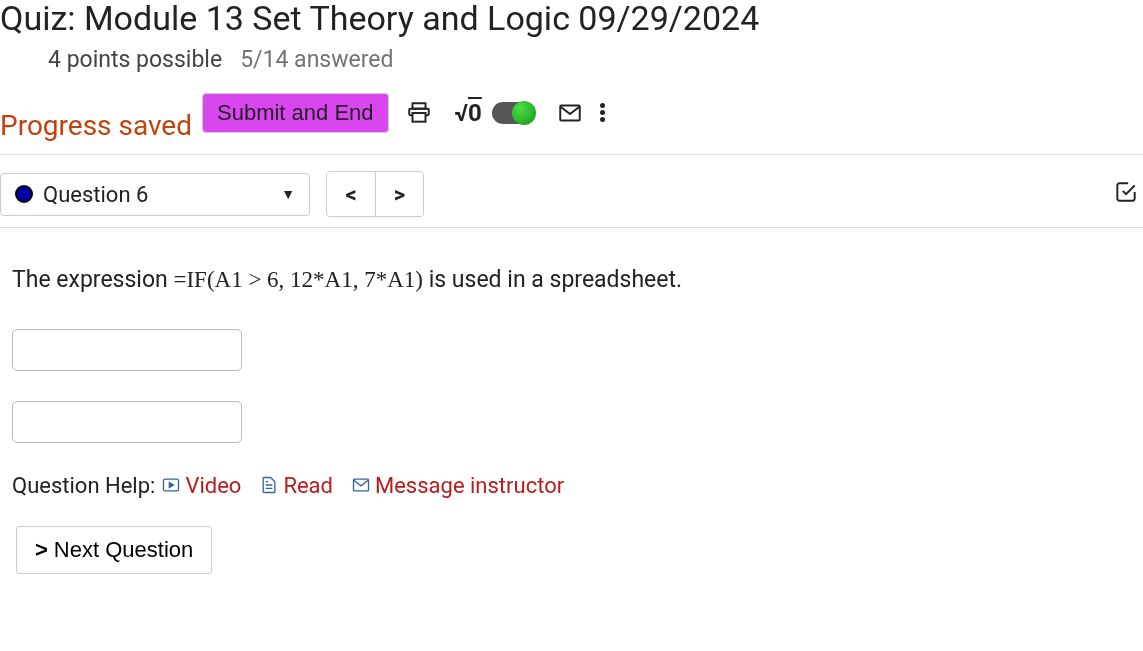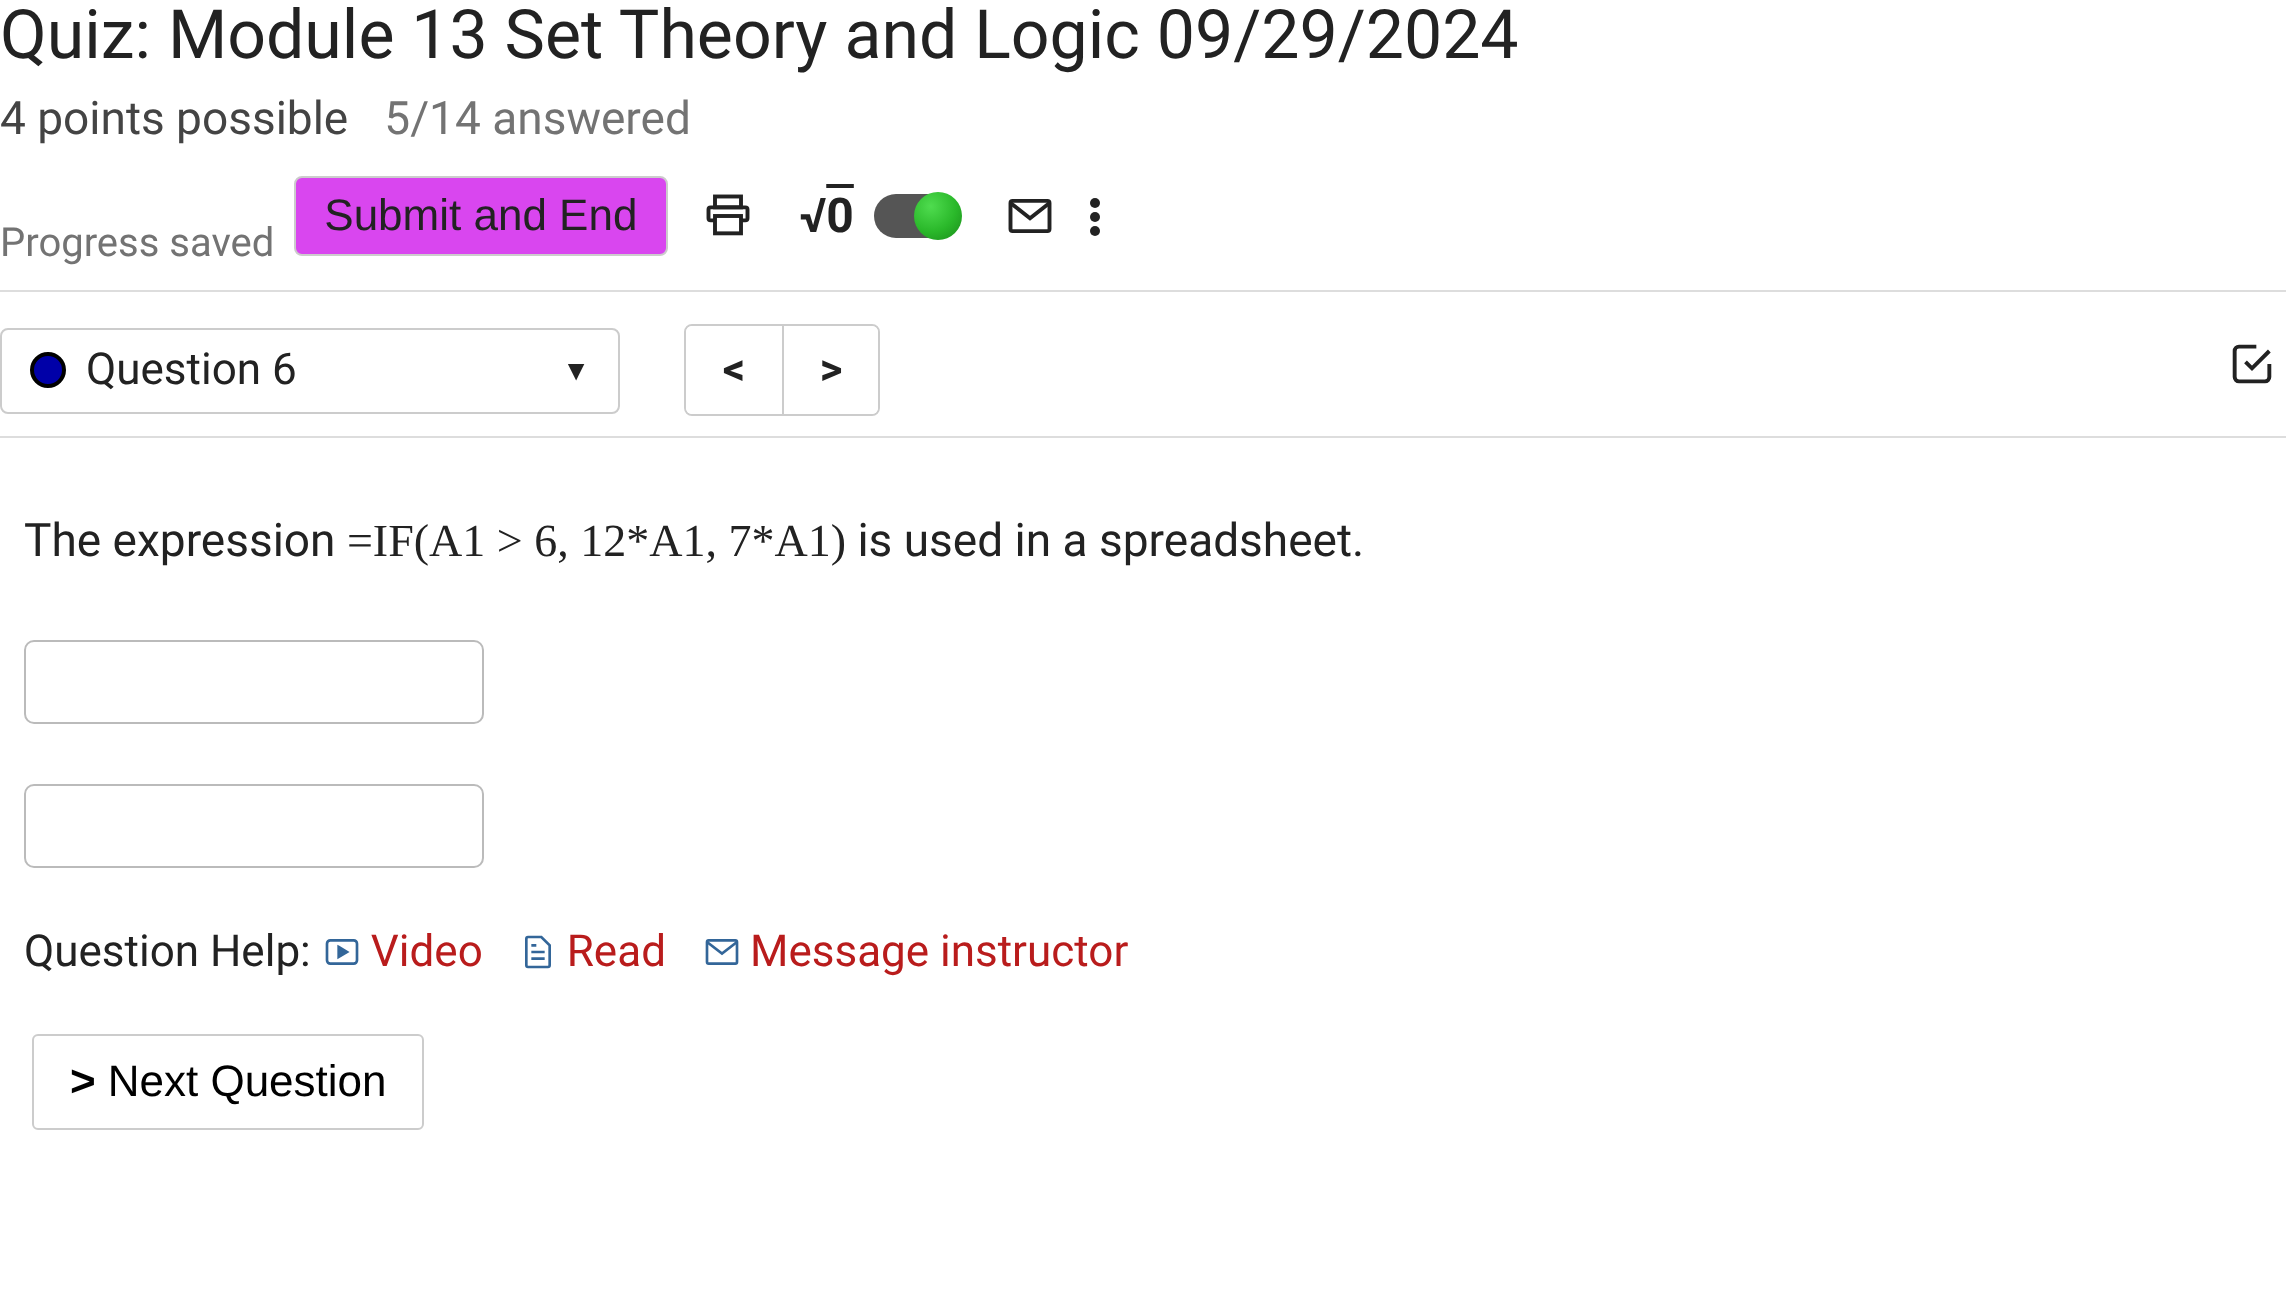--- a/index.html
+++ b/index.html
@@ -21,39 +21,40 @@
       font-weight: 400;
       padding-left: 0;
       margin-top: -2px;
       margin-bottom: 8px;
     }
     .subheader {
       display: flex;
       align-items: baseline;
       gap: 18px;
       margin-bottom: 10px;
+      padding-left: 48px;
     }
     .points-possible {
       font-size: 23px;
       color: #444;
     }
     .answered-count {
       font-size: 23px;
       color: #737373;
       text-align: center;
     }
     .toolbar {
       display: flex;
       align-items: center;
       gap: 10px;
       margin-bottom: 12px;
     }
     .progress-saved {
-      color: #737373;
-      font-size: 20px;
+      color: #c2410c;
+      font-size: 28px;
       margin-top: 26px;
     }
     .submit-btn {
       background: #d946ef;
       border: 1px solid #ccc;
       border-radius: 4px;
       padding: 6px 14px;
       font-size: 22px;
       cursor: pointer;
       color: #222;
@@ -117,21 +118,21 @@
       border-radius: 50%;
     }
     .hr-line {
       border: none;
       border-top: 1px solid #ddd;
       margin: 0 0 10px 0;
     }
     .question-nav-row {
       display: flex;
       align-items: center;
-      gap: 32px;
+      gap: 16px;
       margin-top: 16px;
       margin-bottom: 0;
     }
     .question-dropdown {
       display: flex;
       align-items: center;
       gap: 10px;
       border: 1px solid #ccc;
       border-radius: 4px;
       padding: 8px 14px;

